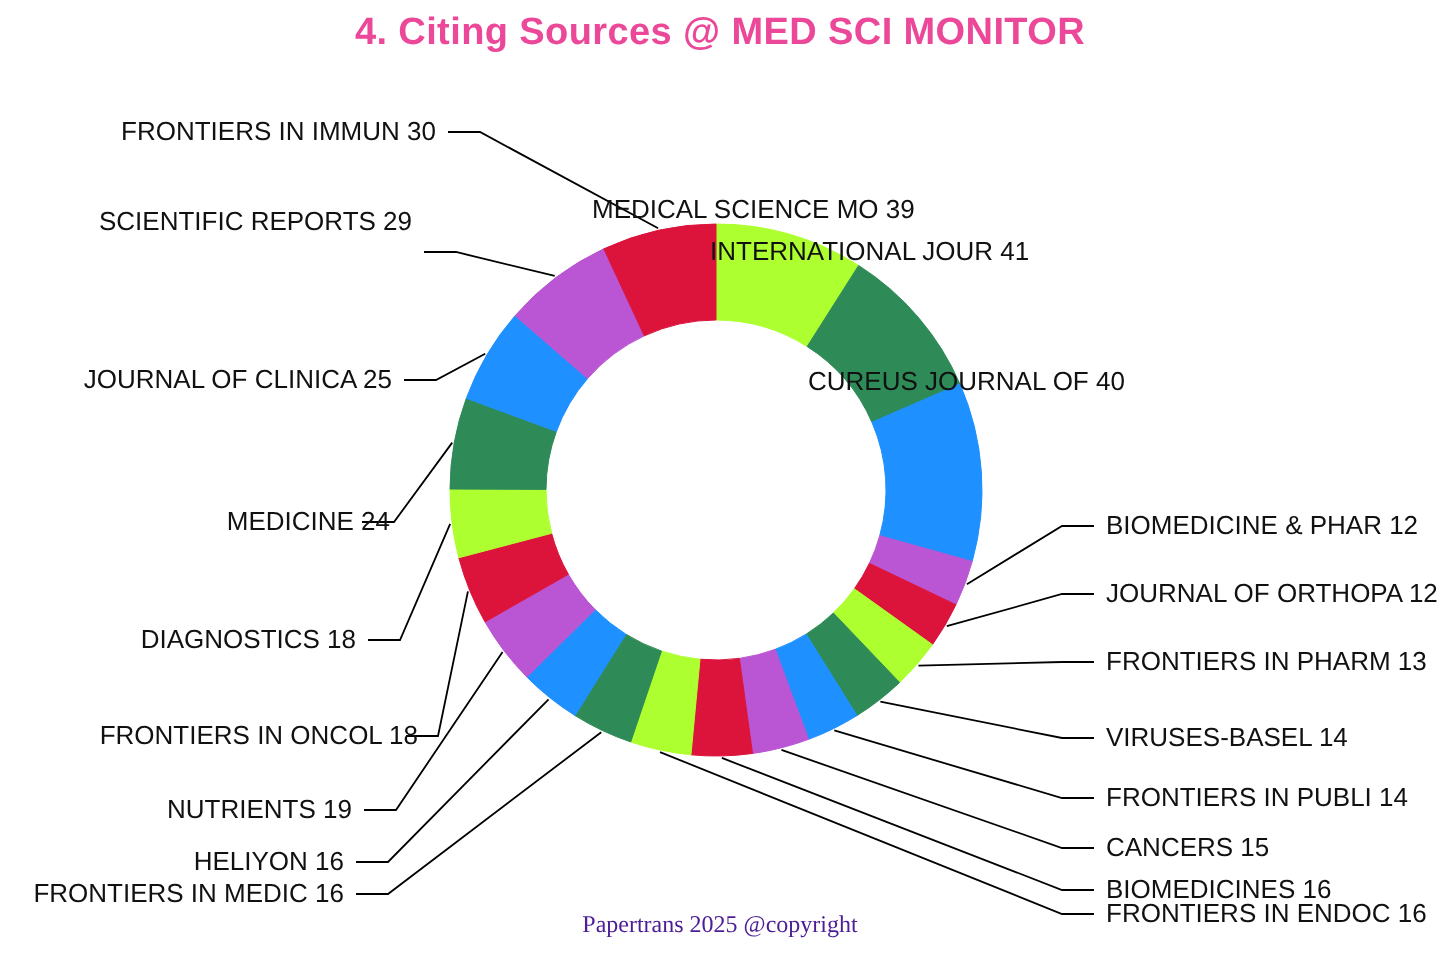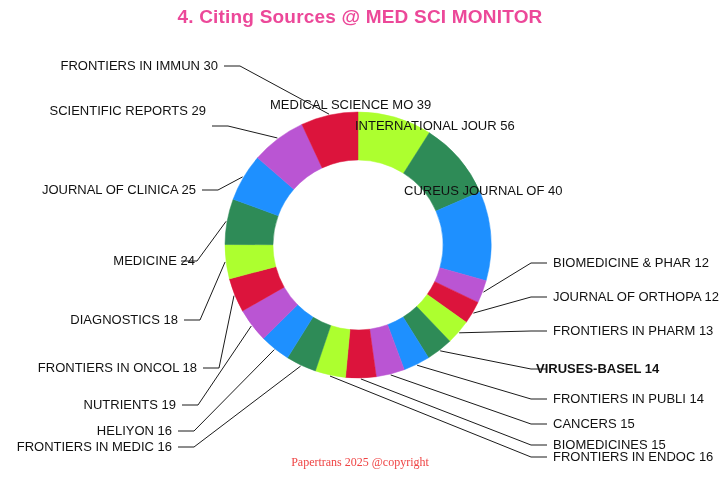--- a/index.html
+++ b/index.html
@@ -15,21 +15,21 @@
   #donut-svg{position:absolute;left:0;top:0;width:720px;height:480px;}
   .lbl{
     position:absolute;font-size:13px;color:#111111;white-space:nowrap;
     font-family:"Liberation Sans",sans-serif;line-height:12px;
   }
   .lbl.left{text-align:right;}
   .lbl.right{text-align:left;}
   .lbl.inner{color:#111111;}
   #footer{
     position:absolute;left:0;top:455px;width:720px;text-align:center;
-    font-family:"Liberation Serif",serif;font-size:12px;color:#ef4444;
+    font-family:"Liberation Serif",serif;font-size:12px;color:#4c1d95;
   }
 </style>
 </head>
 <body>
 
 <div id="chart-title">4. Citing Sources @ MED SCI MONITOR</div>
 
 <svg id="donut-svg" viewBox="0 0 720 480" xmlns="http://www.w3.org/2000/svg">
   <g id="slices-group">
       <path d="M 358 112 A 133 133 0 0 1 429.3138420232487 132.73541994073497 L 403.57651557876795 173.25196011249977 A 85 85 0 0 0 358 160 Z" fill="#ADFF2F" stroke="#ADFF2F" stroke-width="0.5"></path>
@@ -73,30 +73,30 @@
       <polyline points="547,457 531,457 330.0130492158738,376.04476557957935" fill="none" stroke="#000" stroke-width="0.9"></polyline>
     </g>
 </svg>
 
 <div id="labels-layer">
     <div class="lbl left" style="left: 0px; width: 218px; top: 60px;">FRONTIERS IN IMMUN 30</div>
     <div class="lbl left" style="left: 0px; width: 206px; top: 105px;">SCIENTIFIC REPORTS 29</div>
     <div class="lbl left" style="left: 0px; width: 196px; top: 184px;">JOURNAL OF CLINICA 25</div>
     <div class="lbl left" style="left: 0px; width: 175px; top: 255px; margin-left: 20px;">MEDICINE 24</div>
     <div class="lbl left" style="left: 0px; width: 178px; top: 314px;">DIAGNOSTICS 18</div>
-    <div class="lbl left" style="left: 0px; width: 197px; top: 362px;">FRONTIERS IN ONCOL 18</div>
+    <div class="lbl left" style="left: 12px; width: 197px; top: 362px;">FRONTIERS IN ONCOL 18</div>
     <div class="lbl left" style="left: 0px; width: 176px; top: 399px;">NUTRIENTS 19</div>
     <div class="lbl left" style="left: 0px; width: 172px; top: 425px;">HELIYON 16</div>
     <div class="lbl left" style="left: 0px; width: 172px; top: 441px;">FRONTIERS IN MEDIC 16</div>
     <div class="lbl right" style="left: 553px; top: 257px;">BIOMEDICINE &amp; PHAR 12</div>
     <div class="lbl right" style="left: 553px; top: 291px; text-align: right;">JOURNAL OF ORTHOPA 12</div>
     <div class="lbl right" style="left: 553px; top: 325px;">FRONTIERS IN PHARM 13</div>
-    <div class="lbl right" style="left: 536px; top: 363px; font-weight: bold;">VIRUSES-BASEL 14</div>
+    <div class="lbl right" style="left: 553px; top: 363px;">VIRUSES-BASEL 14</div>
     <div class="lbl right" style="left: 553px; top: 393px;">FRONTIERS IN PUBLI 14</div>
     <div class="lbl right" style="left: 553px; top: 418px;">CANCERS 15</div>
-    <div class="lbl right" style="left: 553px; top: 439px;">BIOMEDICINES 15</div>
+    <div class="lbl right" style="left: 553px; top: 439px;">BIOMEDICINES 16</div>
     <div class="lbl right" style="left: 553px; top: 451px;">FRONTIERS IN ENDOC 16</div>
-    <div class="lbl inner" style="left: 270px; top: 99px;">MEDICAL SCIENCE MO 39</div>
-    <div class="lbl inner" style="left: 355px; top: 120px;">INTERNATIONAL JOUR 56</div>
+    <div class="lbl inner" style="left: 296px; top: 99px;">MEDICAL SCIENCE MO 39</div>
+    <div class="lbl inner" style="left: 355px; top: 120px;">INTERNATIONAL JOUR 41</div>
     <div class="lbl inner" style="left: 404px; top: 185px;">CUREUS JOURNAL OF  40</div>
   </div>
 
 <div id="footer">Papertrans 2025 @copyright</div>
 
 </body></html>

